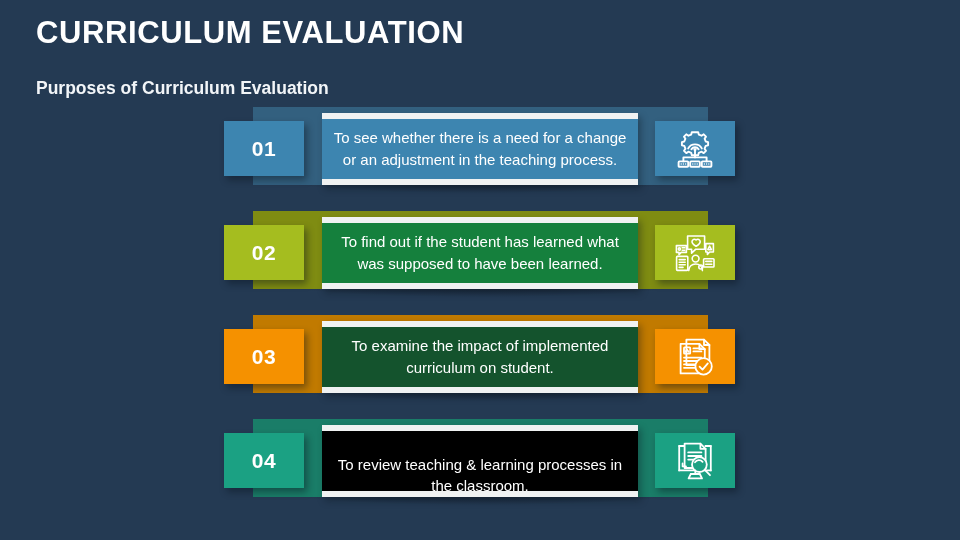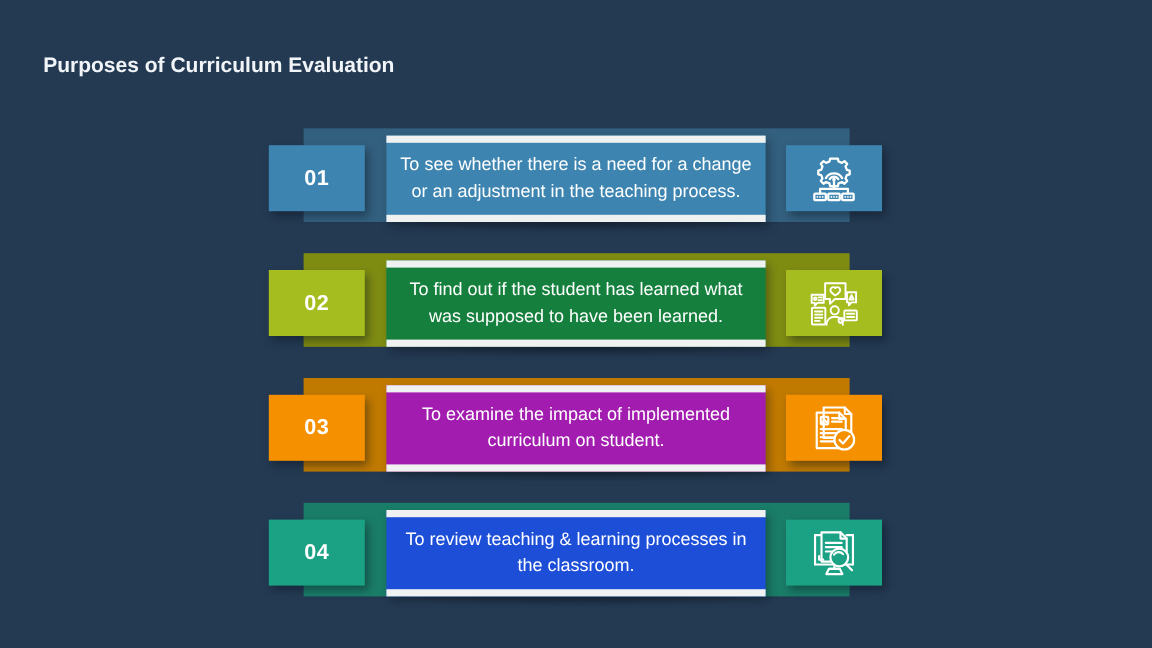--- a/index.html
+++ b/index.html
@@ -59,21 +59,21 @@
   
   .num-tag {
     position:absolute;
     left:224px; top:18px;
     width:80px; height:55px;
     display:flex; align-items:center; justify-content:center;
     box-shadow:3px 4px 7px rgba(8,16,26,0.42);
   }
   .num-tag span {
     color:#ffffff;
-    font-size:18px;
+    font-size:21px;
     font-weight:bold;
     letter-spacing:0.5px;
   }
 
   
   .text-panel {
     position:absolute;
     left:322px; top:10px;
     width:316px; height:72px;
     display:flex; align-items:center; justify-content:center;
@@ -102,20 +102,21 @@
     width:80px; height:55px;
     display:flex; align-items:center; justify-content:center;
     box-shadow:3px 4px 7px rgba(8,16,26,0.42);
   }
   .icon-panel svg { display:block; }
 </style>
 </head>
 <body style="background: rgb(36, 58, 83);">
 
 <div id="header">
+  <div id="page-title">CURRICULUM EVALUATION</div>
   <div id="page-subtitle">Purposes of Curriculum Evaluation</div>
 </div>
 
 <div class="row row-1">
   <div class="row-shadow"></div>
   <div class="backing" style="background: rgb(51, 96, 127);"></div>
 
   <div class="num-tag" style="background: rgb(61, 133, 176);">
     <span>01</span>
   </div>
@@ -189,21 +190,21 @@
 </div>
 
 <div class="row row-3">
   <div class="row-shadow"></div>
   <div class="backing" style="background: rgb(193, 122, 0);"></div>
 
   <div class="num-tag" style="background: rgb(245, 145, 0);">
     <span>03</span>
   </div>
 
-  <div class="text-panel" style="background: #a21caf;">
+  <div class="text-panel" style="background: #14532d;">
     <div class="rule top" style="background: rgb(240, 242, 242);"></div>
     <p>To examine the impact of implemented curriculum on student.</p>
     <div class="rule bottom" style="background: rgb(240, 242, 242);"></div>
   </div>
 
   <div class="icon-panel" style="background: rgb(245, 145, 0);">
     <span>
       <svg width="42" height="40" viewBox="0 0 42 40" fill="none" stroke="#ffffff" stroke-width="1.8" stroke-linecap="round" stroke-linejoin="round">
         <path d="M12.4 2.6 L30 2.6 L35.4 8 L35.4 28 L12.4 28 Z"></path>
         <path d="M30 2.6 L30 8 L35.4 8"></path>
@@ -221,21 +222,21 @@
 </div>
 
 <div class="row row-4">
   <div class="row-shadow"></div>
   <div class="backing" style="background: rgb(26, 125, 104);"></div>
 
   <div class="num-tag" style="background: rgb(27, 161, 131);">
     <span>04</span>
   </div>
 
-  <div class="text-panel" style="background: #1d4ed8;">
+  <div class="text-panel" style="background: #000000; align-items: flex-end;">
     <div class="rule top" style="background: rgb(240, 242, 242);"></div>
     <p>To review teaching &amp; learning processes in the classroom.</p>
     <div class="rule bottom" style="background: rgb(240, 242, 242);"></div>
   </div>
 
   <div class="icon-panel" style="background: rgb(27, 161, 131);">
     <span>
       <svg width="42" height="40" viewBox="0 0 42 40" fill="none" stroke="#ffffff" stroke-width="1.8" stroke-linecap="round" stroke-linejoin="round">
         <path d="M5.2 5 L5.2 29.4 M36.8 5 L36.8 29.4"></path>
         <path d="M5.2 29.4 L36.8 29.4"></path>

